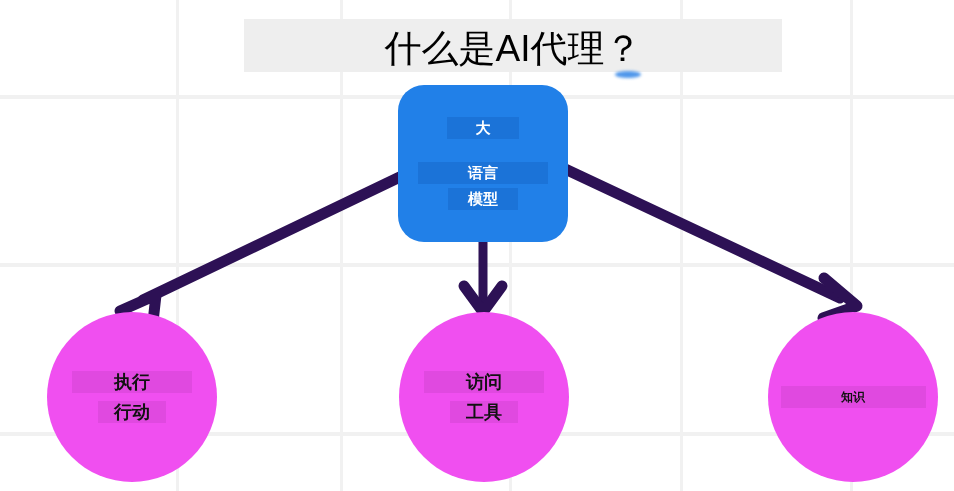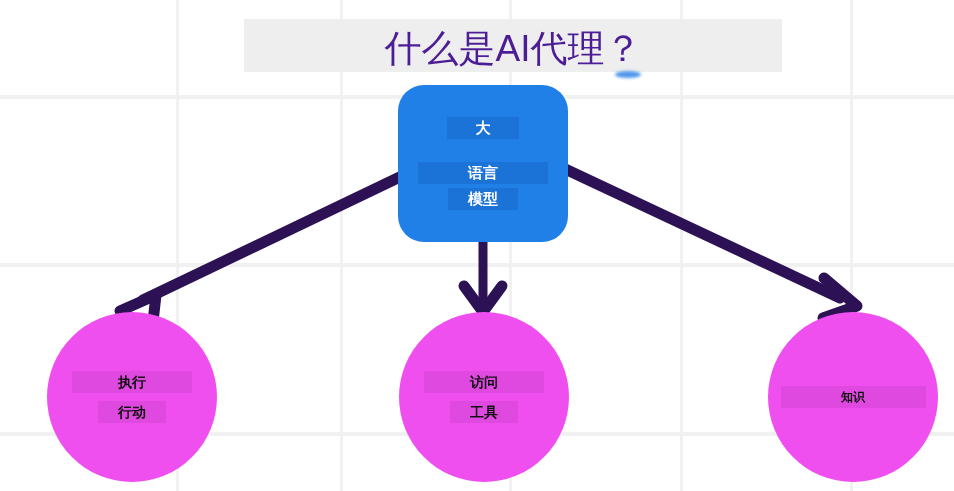--- a/index.html
+++ b/index.html
@@ -58,21 +58,21 @@
     position: absolute;
     left: 244px;
     top: 19px;
     width: 538px;
     height: 59px;
     display: flex;
     align-items: center;
     justify-content: center;
     font-size: 37px;
     line-height: 1;
-    color: #4c1d95;
+    color: #000000;
     letter-spacing: 0px;
     white-space: nowrap;
   }
 
   
   .llm-node {
     position: absolute;
     left: 398px;
     top: 85px;
     width: 170px;
@@ -106,21 +106,21 @@
     border-radius: 50%;
     background: #f04ff0;
     display: flex;
     flex-direction: column;
     align-items: center;
     justify-content: center;
     gap: 8px;
   }
   .cap-line {
     color: #111111;
-    font-size: 14px;
+    font-size: 18px;
     font-weight: bold;
     line-height: 22px;
     text-align: center;
     white-space: nowrap;
     background: rgba(190, 60, 190, 0.30);
   }
   .cap-line.wide   { width: 120px; }
   .cap-line.narrow { width: 68px; }
   .cap-line.solo   { width: 145px; font-size: 12px; }
 

